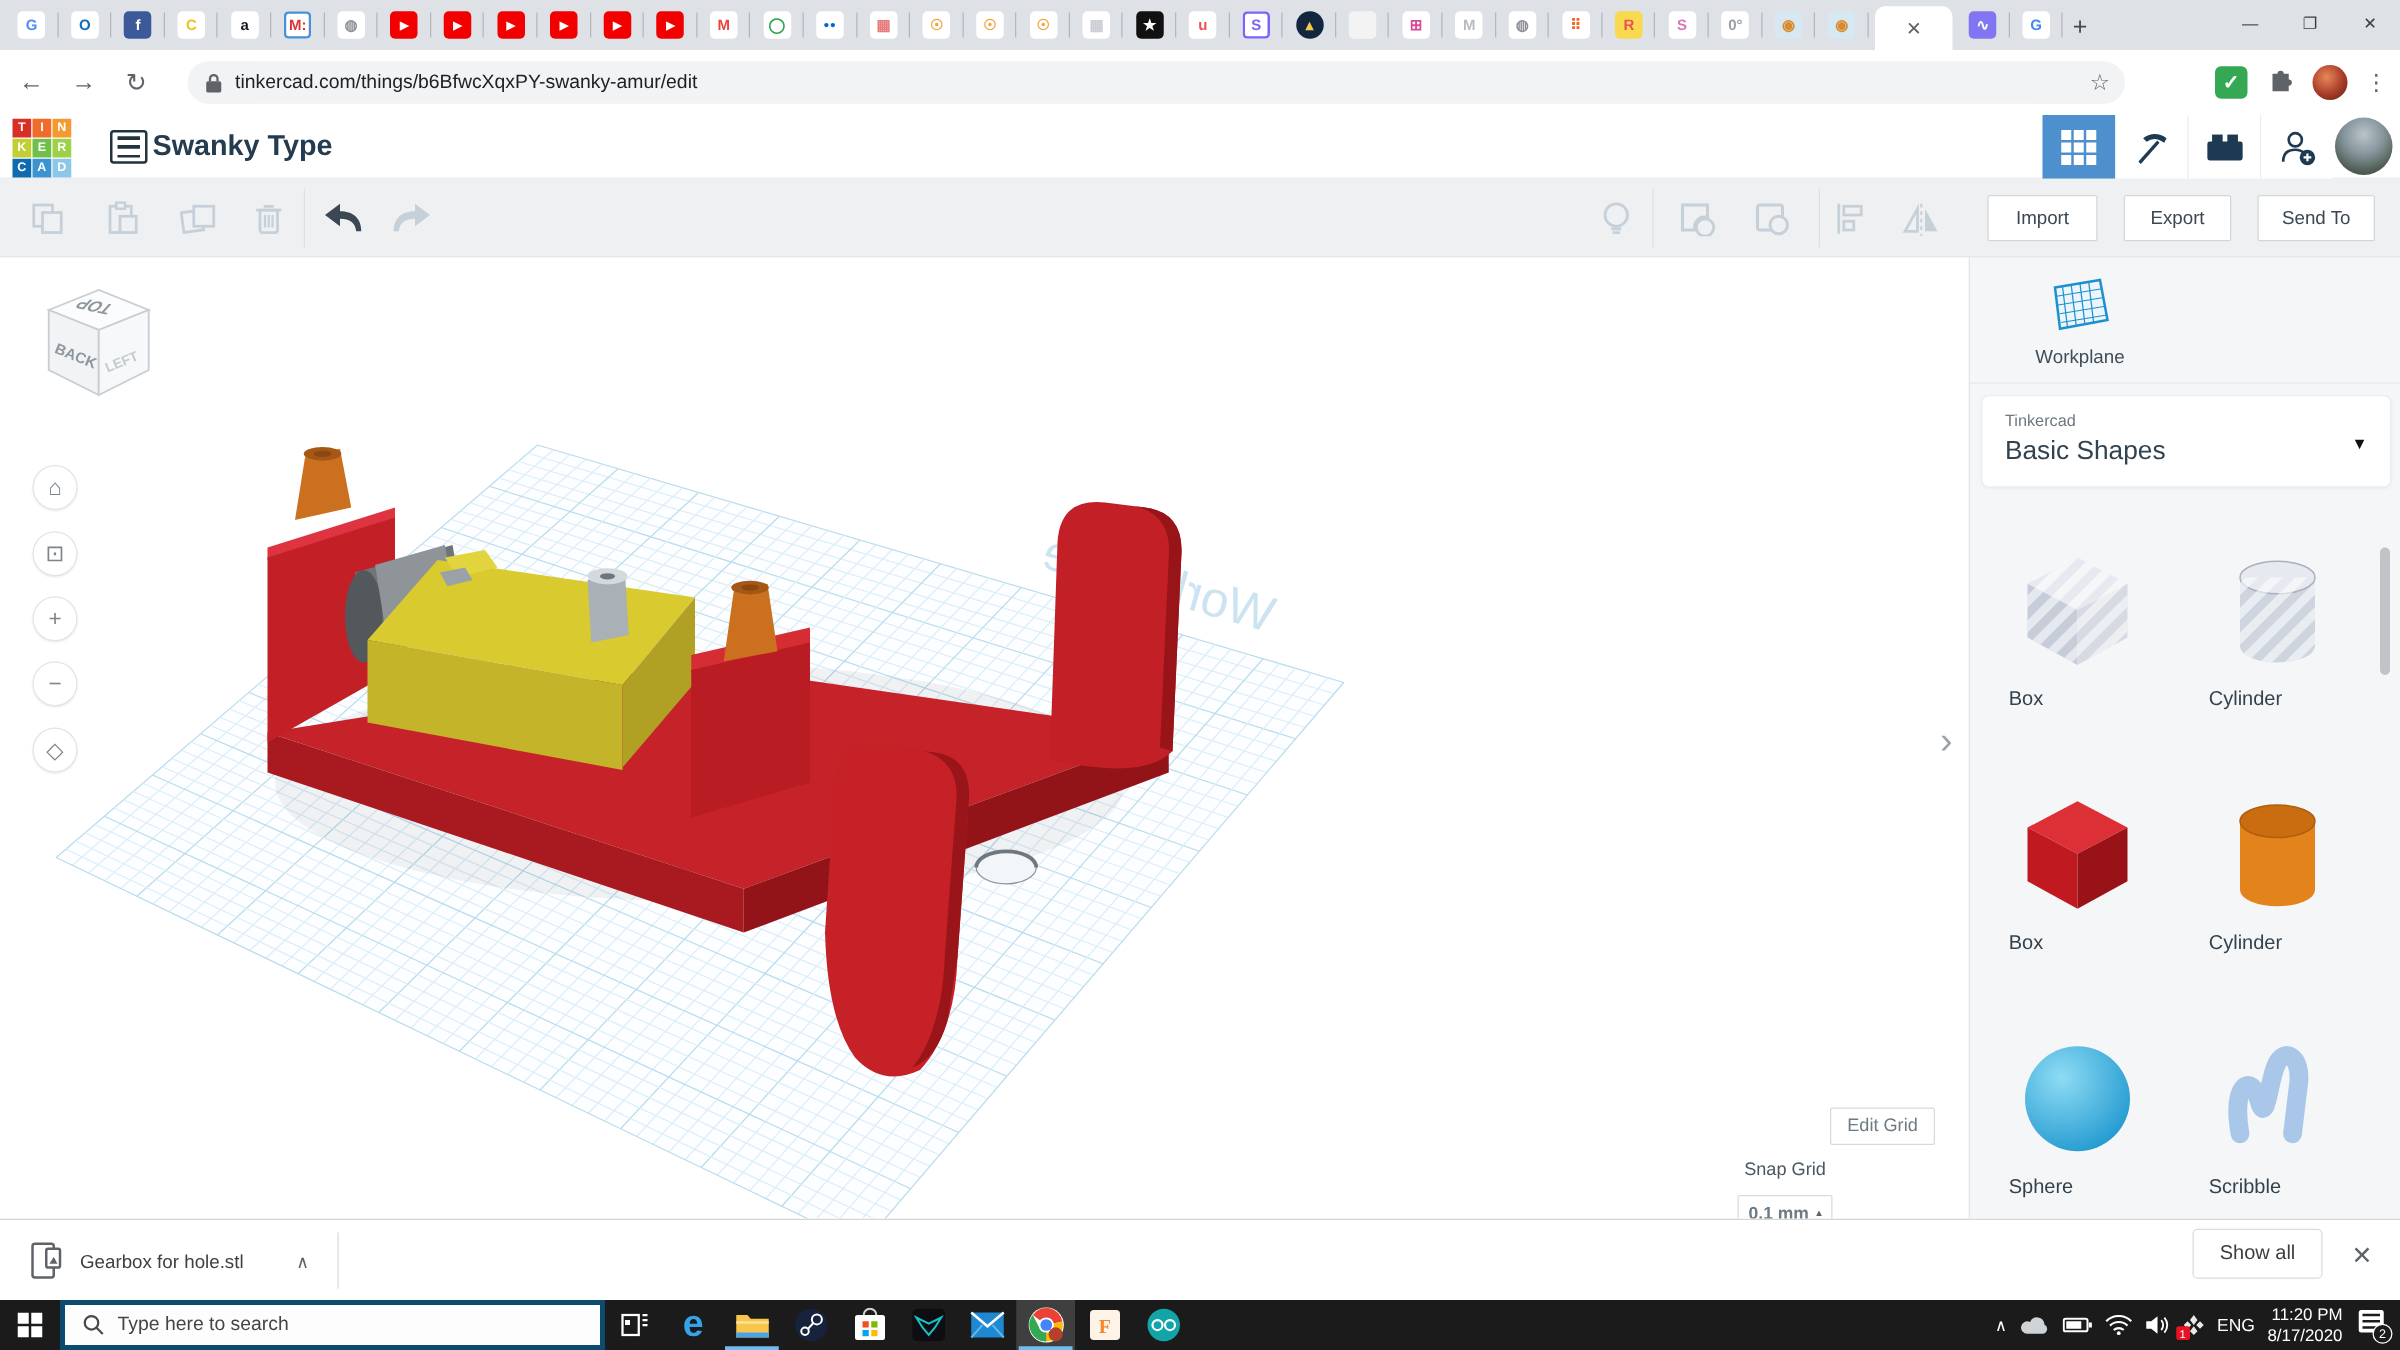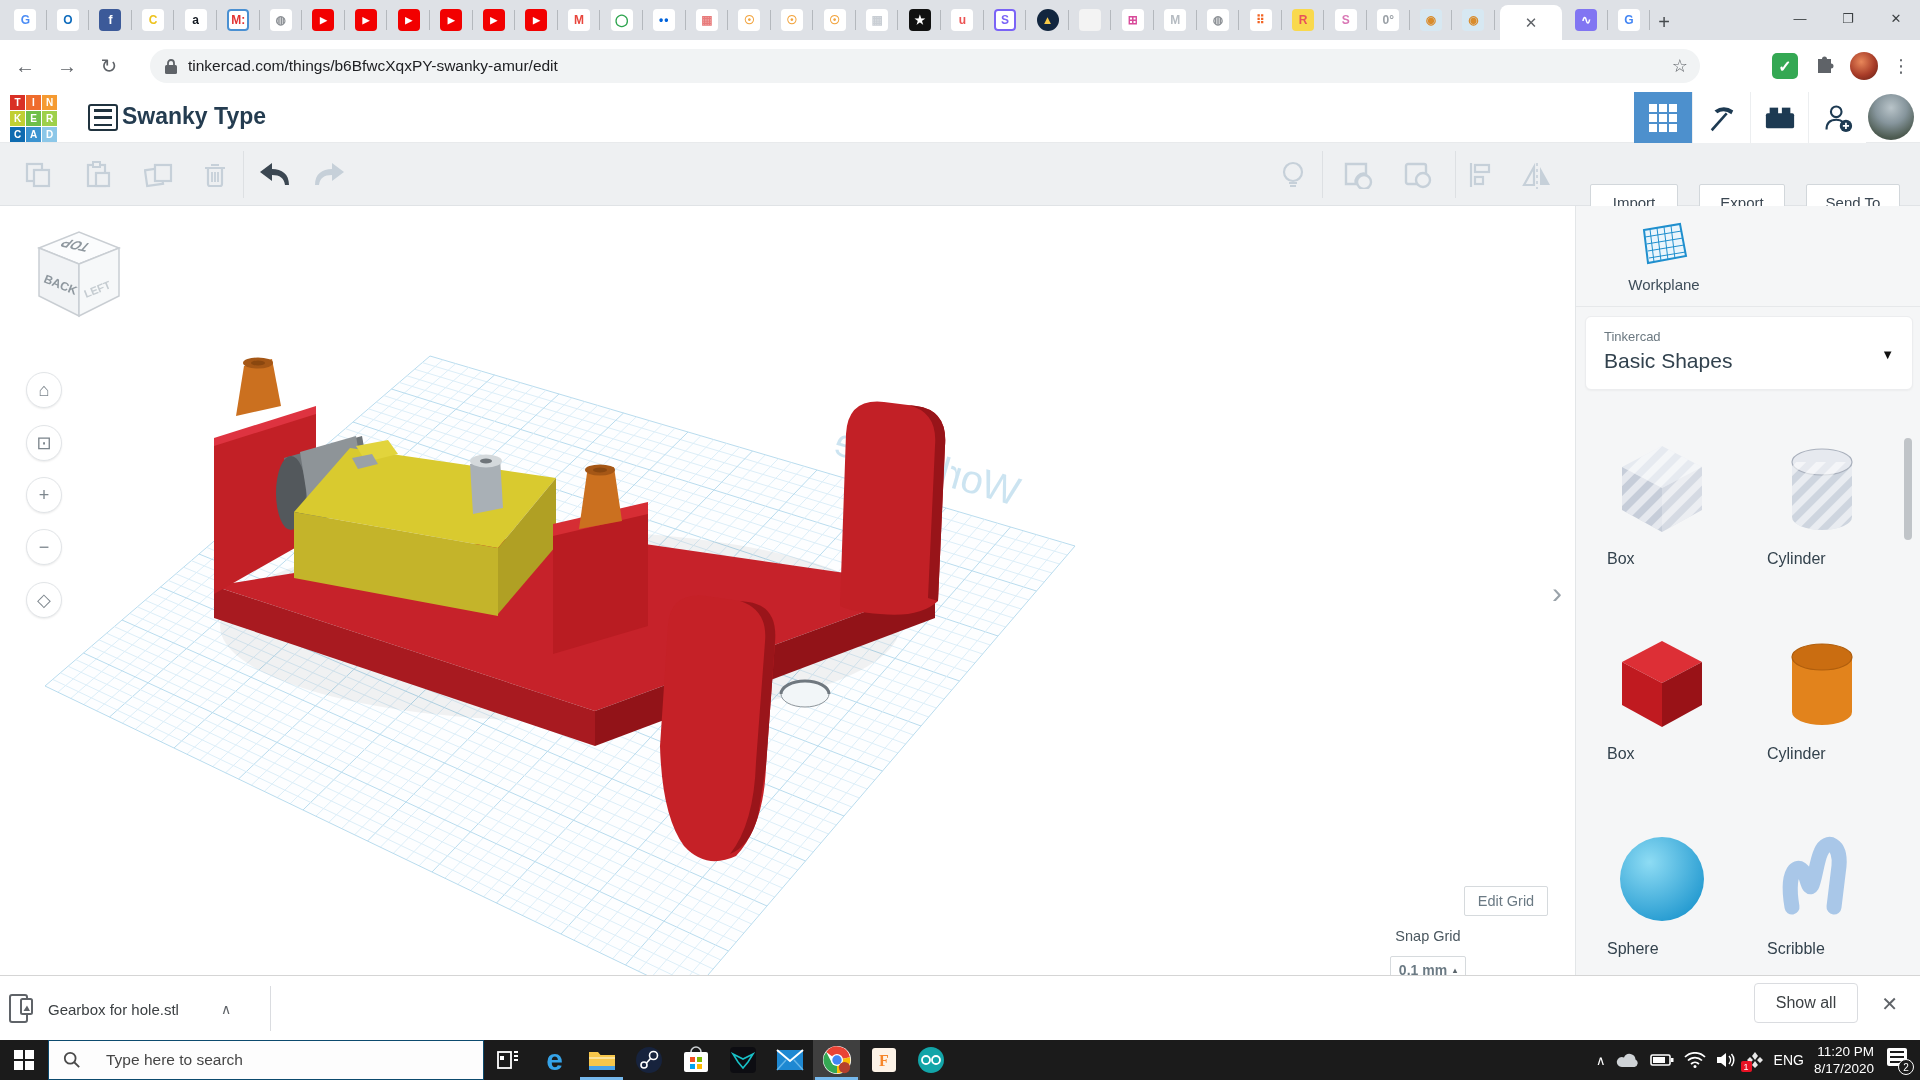--- a/index.html
+++ b/index.html
@@ -43,21 +43,21 @@
   .hdr-cell { width:58px; height:51px; display:flex; align-items:center; justify-content:center; border-left:1px solid #eceef0; cursor:pointer; background:#fff; }
   .hdr-cell.active { background:#4d90cd; border-left:none; }
   .grid9 { display:grid; grid-template-columns:repeat(3,8px); grid-auto-rows:8px; gap:2px; }
   .grid9 i { background:#fff; display:block; }
   .avatar-tc { width:46px; height:46px; border-radius:50%; margin:2px 6px 0 2px; background:radial-gradient(circle at 50% 30%, #b9c4c9 0%, #86959c 40%, #4e5c52 75%, #39453e 100%); cursor:pointer; }
 
   
   .tc-toolbar { position:absolute; left:0; top:143px; width:1920px; height:63px; background:#eef0f2; border-bottom:1px solid #e0e3e6; }
   .tb-ico { position:absolute; top:14px; width:36px; height:36px; display:flex; align-items:center; justify-content:center; cursor:pointer; }
   .tb-div { position:absolute; top:8px; width:1px; height:47px; background:#dde0e3; }
-  .tb-btn { position:absolute; top:13px; height:37px; background:#fff; border:1px solid #d2d7db; border-radius:2px; font-size:15px; color:#3b4752; display:flex; align-items:center; justify-content:center; cursor:pointer;margin-top:28px; }
+  .tb-btn { position:absolute; top:13px; height:37px; background:#fff; border:1px solid #d2d7db; border-radius:2px; font-size:15px; color:#3b4752; display:flex; align-items:center; justify-content:center; cursor:pointer; }
 
   
   .main { position:absolute; left:0; top:206px; width:1920px; height:769px; }
   .viewport { position:absolute; left:0; top:0; width:1575px; height:769px; background:#fff; overflow:hidden; }
   .vp-ctrl { position:absolute; width:36px; height:36px; border-radius:50%; background:#fff; border:1px solid #e2e5e8; box-shadow:0 1px 2px rgba(0,0,0,.08); color:#7d868d; display:flex; align-items:center; justify-content:center; font-size:18px; cursor:pointer; }
   .editgrid-btn { position:absolute; left:1464px; top:680px; width:84px; height:30px; background:#fff; border:1px solid #d6dadd; border-radius:2px; color:#6b7a84; font-size:14.5px; display:flex; align-items:center; justify-content:center; cursor:pointer; }
   .snap-wrap { position:absolute; left:1390px; top:722px; display:flex; align-items:center; gap:12px;flex-direction:column; }
   .snap-label { color:#4a575f; font-size:14.5px; }
   .snap-dd { width:76px; height:28px; background:#fff; border:1px solid #d6dadd; border-radius:2px; color:#6b7a84; font-size:14px; display:flex; align-items:center; justify-content:center; gap:6px; cursor:pointer;font-weight:bold; }
   .snap-dd .caret { font-size:8px; color:#5a646b; }
@@ -71,31 +71,31 @@
   .lib-card { position:absolute; left:9px; top:110px; width:328px; height:74px; background:#fff; border:1px solid #ecedef; border-radius:6px; box-shadow:0 1px 2px rgba(0,0,0,.04); cursor:pointer; }
   .lib-small { position:absolute; left:18px; top:12px; font-size:13px; color:#6b7880; }
   .lib-big { position:absolute; left:18px; top:32px; font-size:21px; color:#32424e; }
   .lib-caret { position:absolute; right:18px; top:30px; font-size:13px; color:#111; }
   .shape-tile { position:absolute; width:120px; cursor:pointer; }
   .shape-tile .lbl { margin-top:4px; font-size:16px; color:#33424d; }
   .scrollbar-thumb { position:absolute; left:328px; top:232px; width:8px; height:102px; background:#c0c4c8; border-radius:4px; cursor:pointer; }
 
   
   .dlbar { position:absolute; left:0; top:975px; width:1920px; height:65px; background:#fff; border-top:1px solid #d5d5d5; }
-  .dl-item { position:absolute; left:8px; top:12px; height:42px; display:flex; align-items:center; gap:14px; cursor:pointer; }
+  .dl-item { position:absolute; left:24px; top:12px; height:42px; display:flex; align-items:center; gap:14px; cursor:pointer; }
   .dl-name { font-size:15px; color:#3c4043; }
   .dl-caret { color:#5f6368; font-size:14px; margin-left:28px; }
   .dl-div { position:absolute; left:270px; top:10px; width:1px; height:45px; background:#dadce0; }
   .showall-btn { position:absolute; right:62px; top:7px; width:104px; height:40px; border:1px solid #dadce0; border-radius:4px; background:#fff; font-size:16px; color:#3c4043; display:flex; align-items:center; justify-content:center; cursor:pointer; }
   .dl-close { position:absolute; right:22px; top:16px; color:#5f6368; font-size:20px; cursor:pointer; }
 
   
   .taskbar { position:absolute; left:0; top:1040px; width:1920px; height:40px; background:#1b1b1b; display:flex; align-items:center; }
   .start-btn { width:48px; height:40px; display:flex; align-items:center; justify-content:center; cursor:pointer; }
-  .tb-search { width:436px; height:40px; background:#fdfdfd; border:1px solid #0c4a6e; display:flex; align-items:center; gap:25px; padding-left:14px; cursor:text; }
+  .tb-search { width:436px; height:40px; background:#fdfdfd; border:4px solid #0c4a6e; display:flex; align-items:center; gap:10px; padding-left:14px; cursor:text; }
   .tb-search .ph { color:#454545; font-size:15.5px; }
   .tb-apps { display:flex; height:40px; }
   .tb-app { width:47px; height:40px; display:flex; align-items:center; justify-content:center; position:relative; cursor:pointer; }
   .tb-app.active { background:rgba(255,255,255,.16); }
   .tb-app .ind { position:absolute; left:2px; right:2px; bottom:0; height:3px; background:#76b9ed; }
   .tray { position:absolute; right:0; top:0; height:40px; display:flex; align-items:center; gap:10px; padding-right:6px; }
   .tray-ico { color:#fff; display:flex; align-items:center; justify-content:center; position:relative; cursor:pointer; }
   .tray-txt { color:#fff; font-size:14px; cursor:pointer; }
   .clock { color:#fff; font-size:13.5px; text-align:right; line-height:17px; cursor:default; }
   .badge-red { position:absolute; left:-5px; bottom:-3px; background:#e81224; color:#fff; border-radius:2px; font-size:9px; width:11px; height:11px; display:flex; align-items:center; justify-content:center; }

